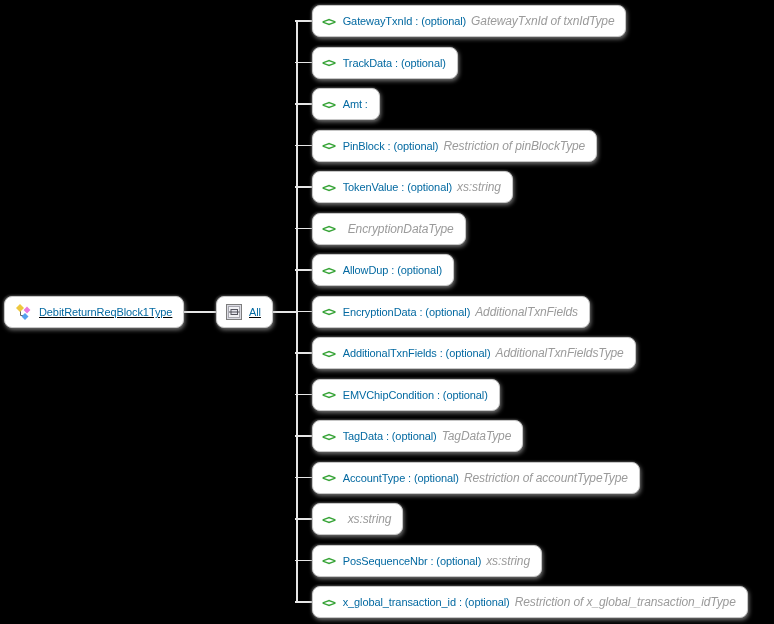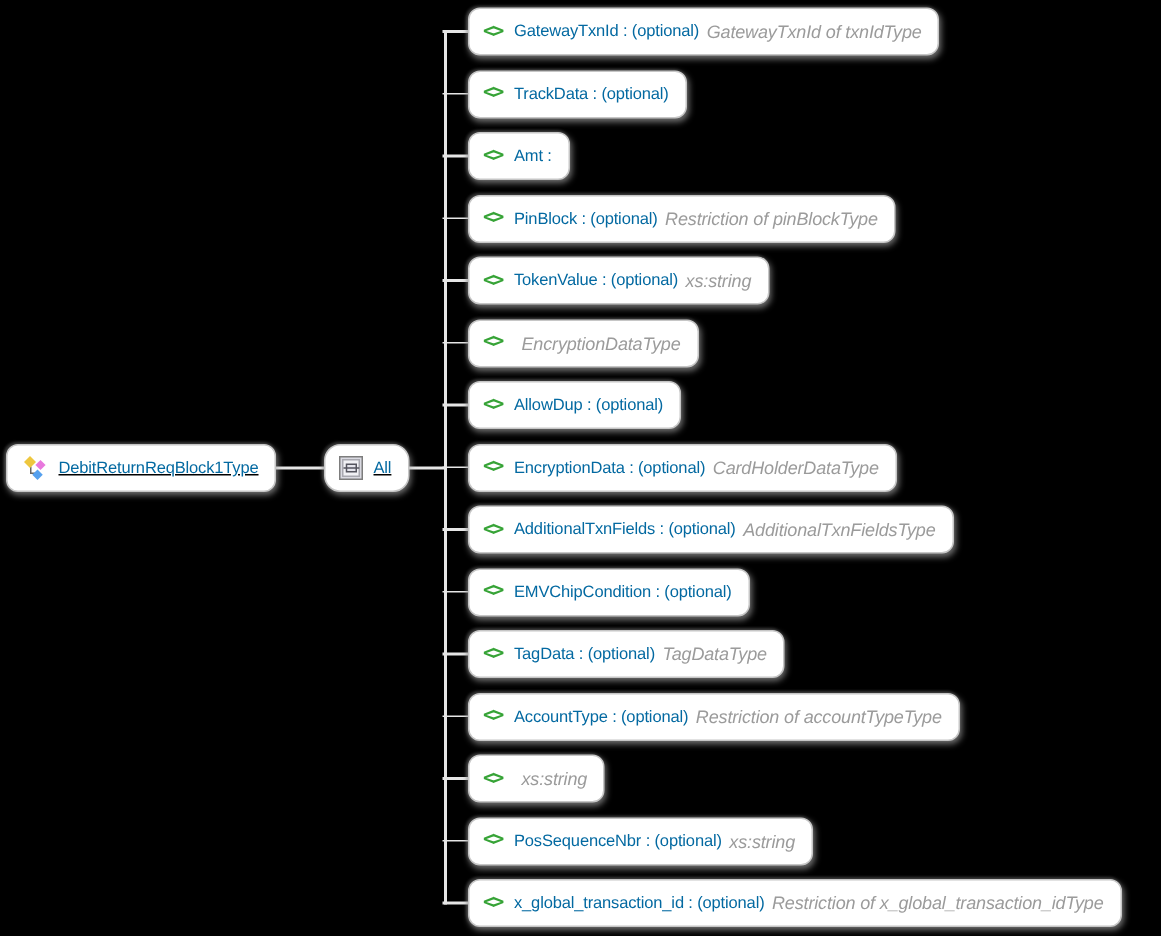--- a/index.html
+++ b/index.html
@@ -93,21 +93,21 @@
       <svg width="18" height="18" viewBox="0 0 18 18">
         <polyline points="6.5,8 6.5,12.5 10,12.5" fill="none" stroke="#666666" stroke-width="1"></polyline>
         <polygon points="6,1 10,5 6,9 2,5" fill="#eec73e"></polygon>
         <polygon points="13,3.6 16.4,7 13,10.4 9.6,7" fill="#e878dd"></polygon>
         <polygon points="11,10 14.5,13.5 11,17 7.5,13.5" fill="#55a0ee"></polygon>
       </svg>
     </span>
     <span class="label">DebitReturnReqBlock1Type</span>
   </div>
 
-  <div class="node abs" style="left:216px; top:296px;border-radius:11px;">
+  <div class="node abs" style="left:216px; top:296px;">
     <span class="svg-icon">
       <svg width="16" height="16" viewBox="0 0 16 16">
         <rect x="0.5" y="0.5" width="15" height="15" fill="#dadae2" stroke="#7d7d7d"></rect>
         <rect x="2.5" y="2.5" width="11" height="11" fill="#f1f1f5" stroke="#a8a8b0"></rect>
         <rect x="5" y="5.5" width="6.5" height="5" fill="#e4e4ec" stroke="#55555f"></rect>
         <line x1="3" y1="8" x2="13.5" y2="8" stroke="#55555f" stroke-width="1"></line>
       </svg>
     </span>
     <span class="label">All</span>
   </div>
@@ -171,21 +171,21 @@
         <span class="el-icon">&lt;&gt;</span>
         <span class="label">AllowDup : (optional)</span>
       </span>
     </div>
 
     <div class="row">
       <span class="stub"></span>
       <span class="node">
         <span class="el-icon">&lt;&gt;</span>
         <span class="label">EncryptionData : (optional)</span>
-        <span class="typ">CardHolderDataType</span>
+        <span class="typ">AdditionalTxnFields</span>
       </span>
     </div>
 
     <div class="row">
       <span class="stub"></span>
       <span class="node">
         <span class="el-icon">&lt;&gt;</span>
         <span class="label">AdditionalTxnFields : (optional)</span>
         <span class="typ">AdditionalTxnFieldsType</span>
       </span>

